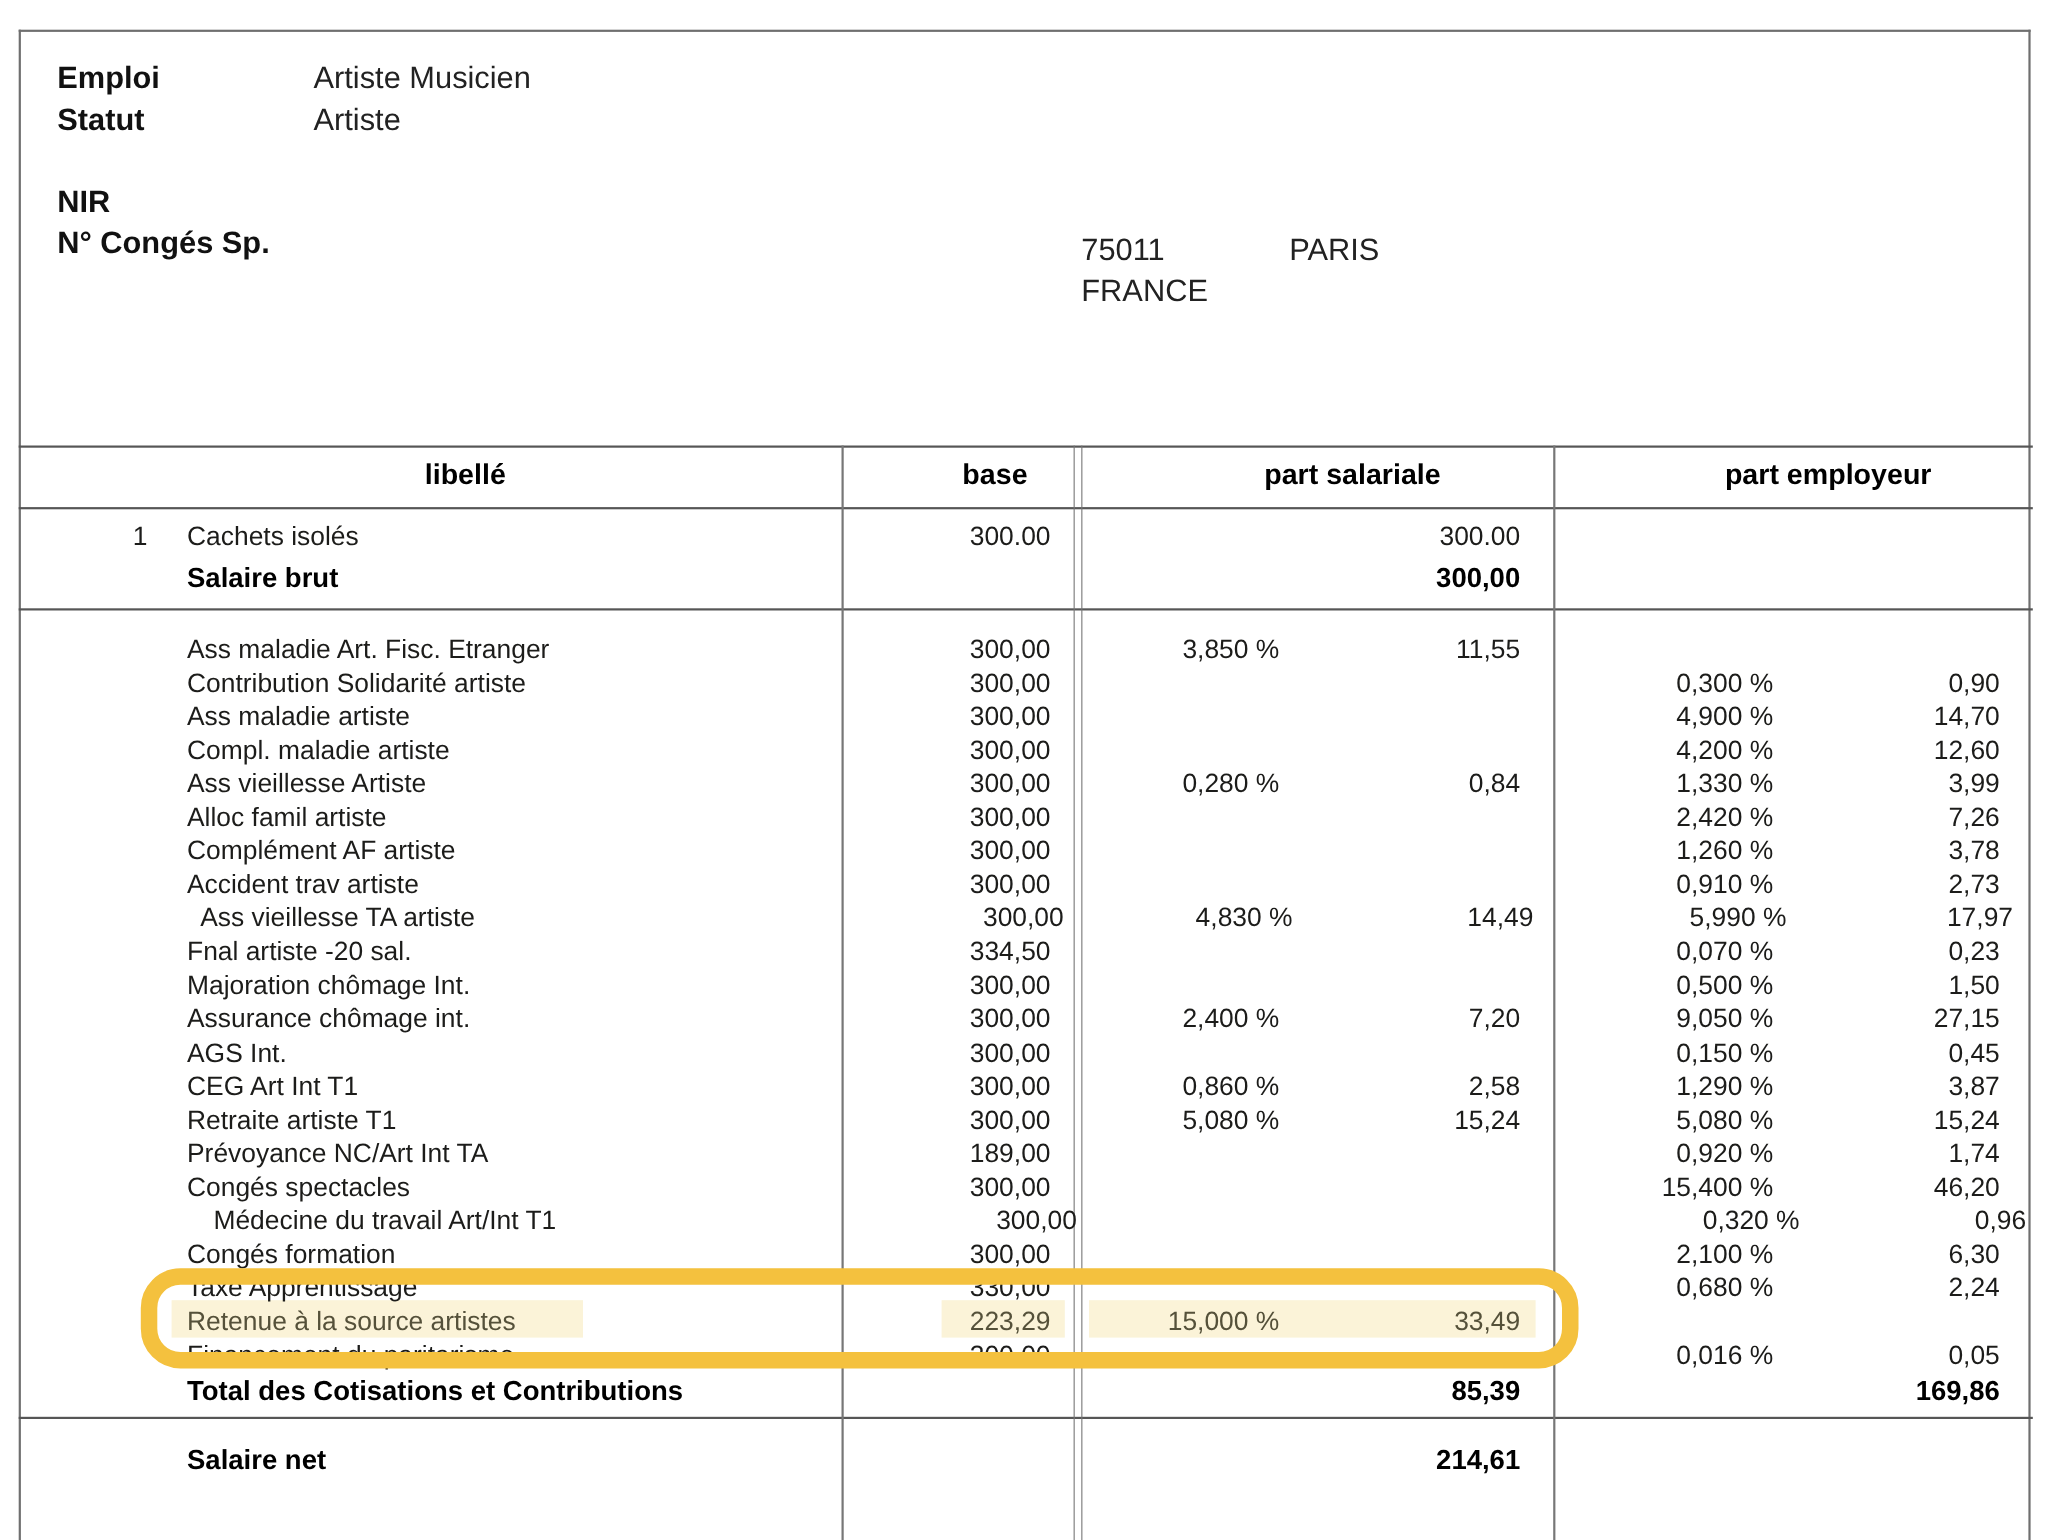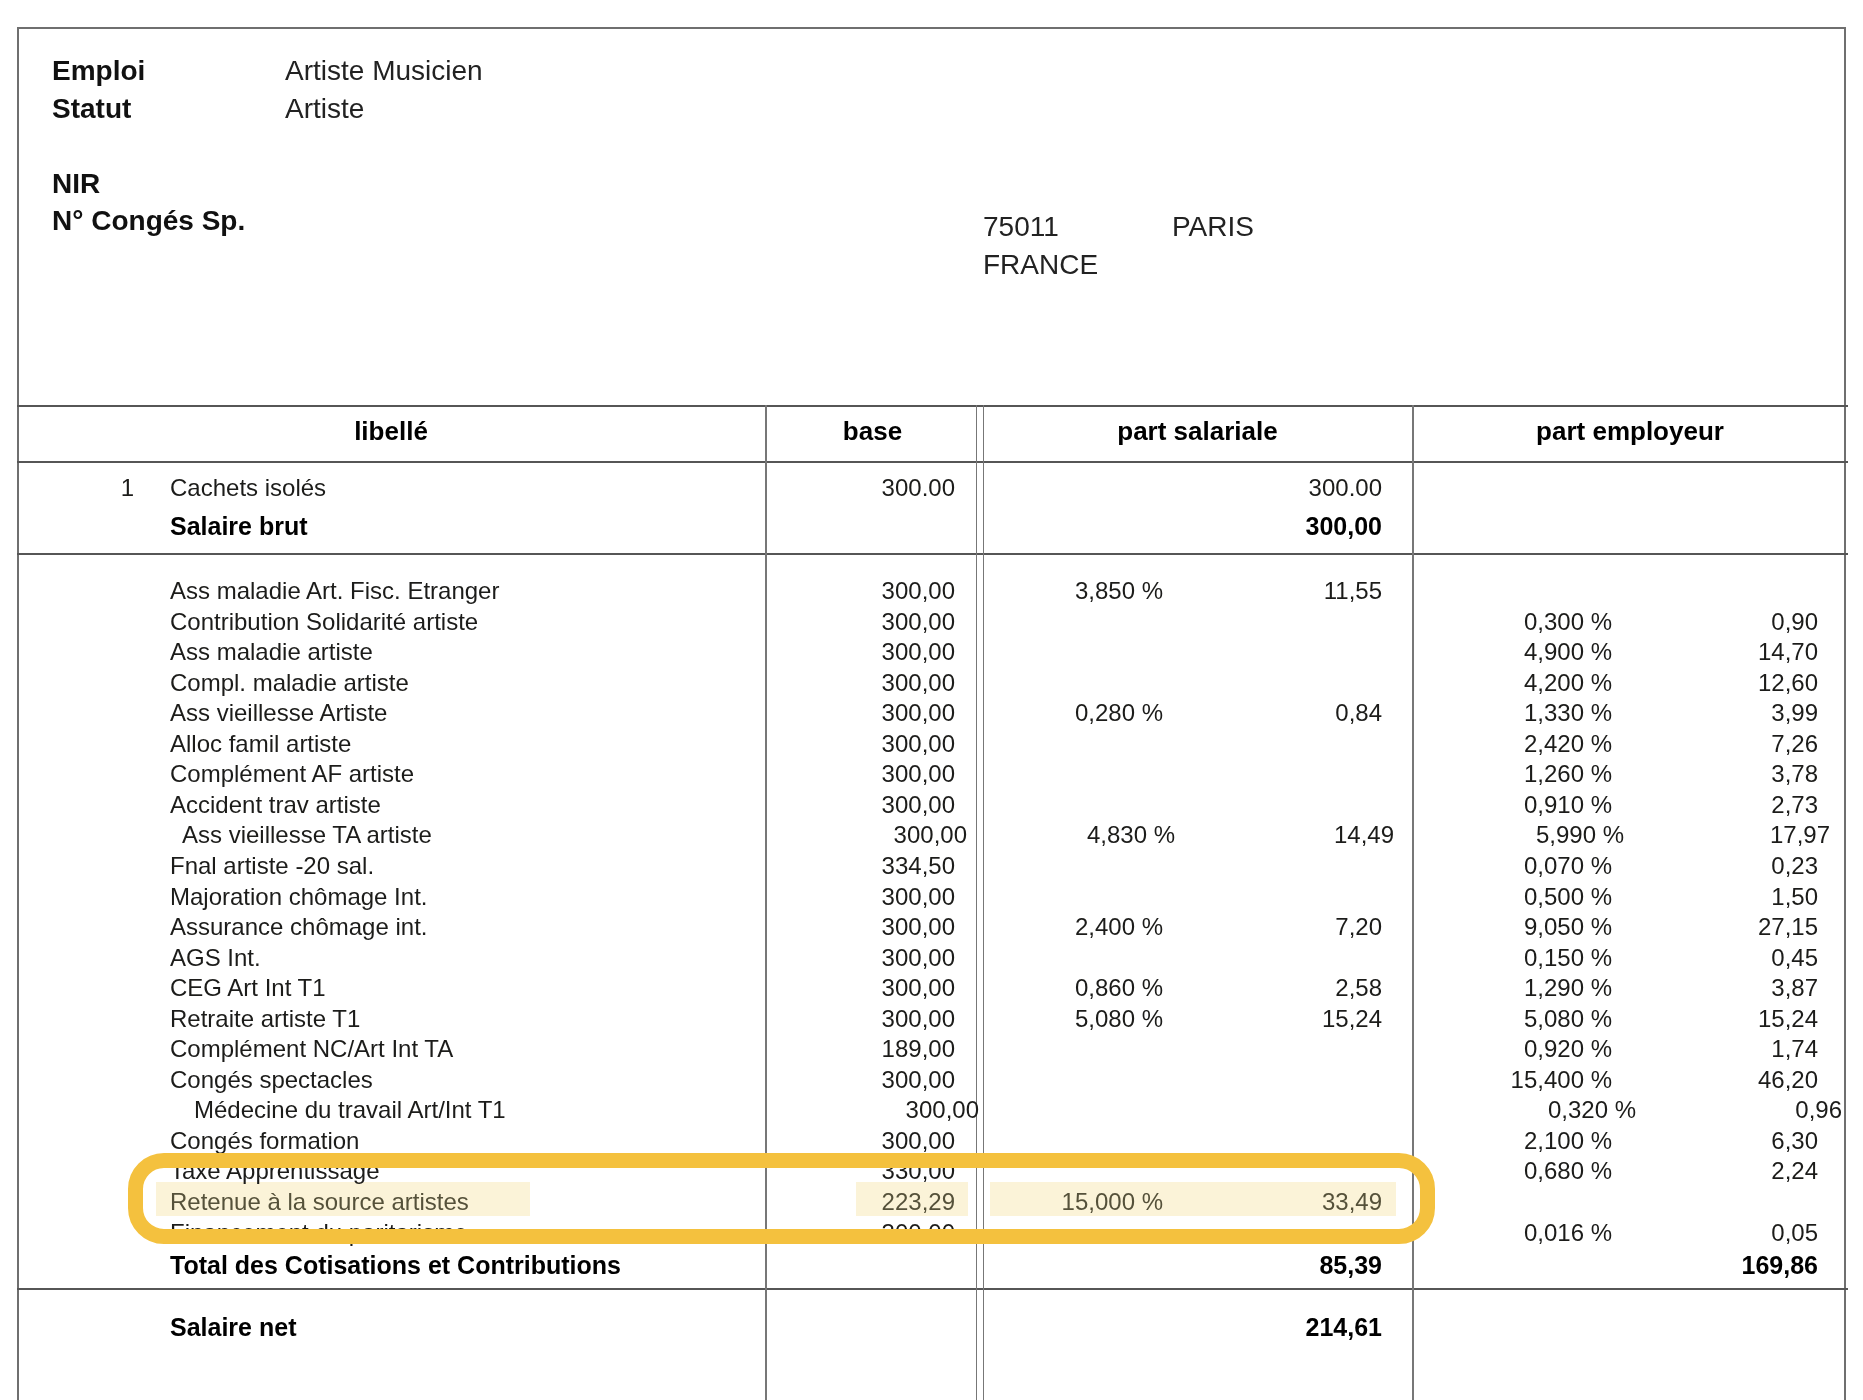--- a/index.html
+++ b/index.html
@@ -15,21 +15,21 @@
     box-sizing:border-box;
   }
   .hline{position:absolute;height:2px;background:#565656;}
   .vline{position:absolute;width:2px;background:#777;}
   .vline.thin{width:1px;}
   
   .info-label{position:absolute;font-size:28px;font-weight:bold;color:#111;white-space:nowrap;}
   .info-value{position:absolute;font-size:28px;color:#222;white-space:nowrap;}
   
   .col-head{position:absolute;top:414px;height:34px;line-height:34px;text-align:center;
-    font-size:26px;font-weight:bold;color:#000;}
+    font-size:26px;font-weight:bold;color:#000;padding-left:32px;}
   
   .cell{position:absolute;font-size:24px;line-height:31px;white-space:nowrap;}
   .num{text-align:right;}
   .bold{font-weight:bold;color:#000;font-size:25px;}
   .crow{position:absolute;left:0;top:0;width:1863px;height:31px;}
   .crow .c-label{position:absolute;left:170px;top:0;font-size:24px;line-height:31px;white-space:nowrap;}
   .crow .c-base{position:absolute;left:770px;width:185px;top:0;font-size:24px;line-height:31px;text-align:right;}
   .crow .c-salpct{position:absolute;left:995px;width:168px;top:0;font-size:24px;line-height:31px;text-align:right;}
   .crow .c-salamt{position:absolute;left:1217px;width:165px;top:0;font-size:24px;line-height:31px;text-align:right;}
   .crow .c-emppct{position:absolute;left:1442px;width:170px;top:0;font-size:24px;line-height:31px;text-align:right;}
@@ -200,21 +200,21 @@
     </div>
     <div class="crow rowtext" style="top: 1002.7px;">
       <span class="c-label">Retraite artiste T1</span>
       <span class="c-base">300,00</span>
       <span class="c-salpct">5,080 %</span>
       <span class="c-salamt">15,24</span>
       <span class="c-emppct">5,080 %</span>
       <span class="c-empamt">15,24</span>
     </div>
     <div class="crow rowtext" style="top: 1033.25px;">
-      <span class="c-label">Complément NC/Art Int TA</span>
+      <span class="c-label">Prévoyance NC/Art Int TA</span>
       <span class="c-base">189,00</span>
       <span class="c-salpct"></span>
       <span class="c-salamt"></span>
       <span class="c-emppct">0,920 %</span>
       <span class="c-empamt">1,74</span>
     </div>
     <div class="crow rowtext" style="top: 1063.8px; padding-left: 28px;">
       <span class="c-label">Congés spectacles</span>
       <span class="c-base">300,00</span>
       <span class="c-salpct"></span>

